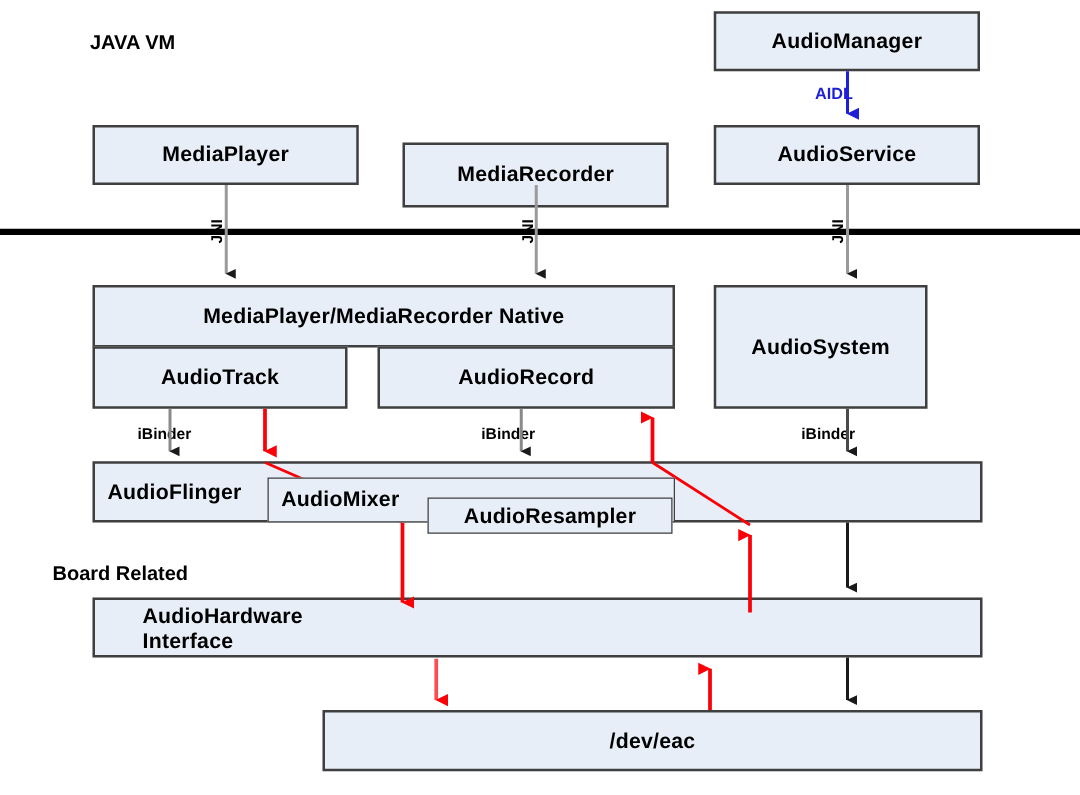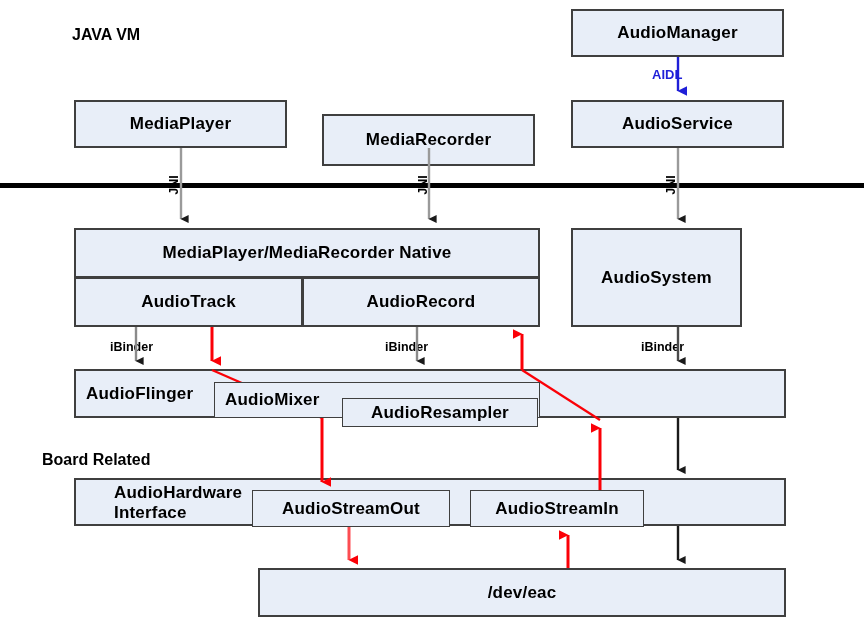--- a/index.html
+++ b/index.html
@@ -93,21 +93,21 @@
   </div>
 
   <div class="box" style="left:571px; top:100px; width:213px; height:48px;">
     <span>AudioService</span>
   </div>
 
   <div class="box" style="left:74px; top:228px; width:466px; height:50px;">
     <span>MediaPlayer/MediaRecorder Native</span>
   </div>
 
-  <div class="box" style="left:74px; top:277px; width:229px; height:50px;">
+  <div class="box" style="left:74px; top:277px; width:204px; height:50px;">
     <span>AudioTrack</span>
   </div>
 
   <div class="box" style="left:302px; top:277px; width:238px; height:50px;">
     <span>AudioRecord</span>
   </div>
 
   <div class="box" style="left:571px; top:228px; width:171px; height:99px;">
     <span>AudioSystem</span>
   </div>
@@ -122,27 +122,21 @@
 
   <div class="box flat" style="left:342px; top:387px; width:196px; height:29px; z-index:4;margin-top:11px;">
     <span>AudioResampler</span>
   </div>
 
   <div class="box subbox-left" style="left:74px; top:478px; width:712px; height:48px; align-items:flex-start; padding-top:3px;">
     <span style="display:inline-block; width:165px; white-space:pre-line;margin-left:28px;">AudioHardware
 Interface</span>
   </div>
 
-  <div class="box flat" style="left:252px; top:490px; width:198px; height:37px; z-index:3;">
-    <span>AudioStreamOut</span>
-  </div>
-
-  <div class="box flat" style="left:470px; top:490px; width:174px; height:37px; z-index:3;">
-    <span>AudioStreamIn</span>
-  </div>
+
 
   <div class="box" style="left:258px; top:568px; width:528px; height:49px;">
     <span>/dev/eac</span>
   </div>
 
   <div class="edge-label aidl" style="left:652px; top:67px;">AIDL</div>
 
   <div class="vlabel" style="left:164px; top:178px;">JNI</div>
   <div class="vlabel" style="left:413px; top:178px;">JNI</div>
   <div class="vlabel" style="left:661px; top:178px;">JNI</div>

